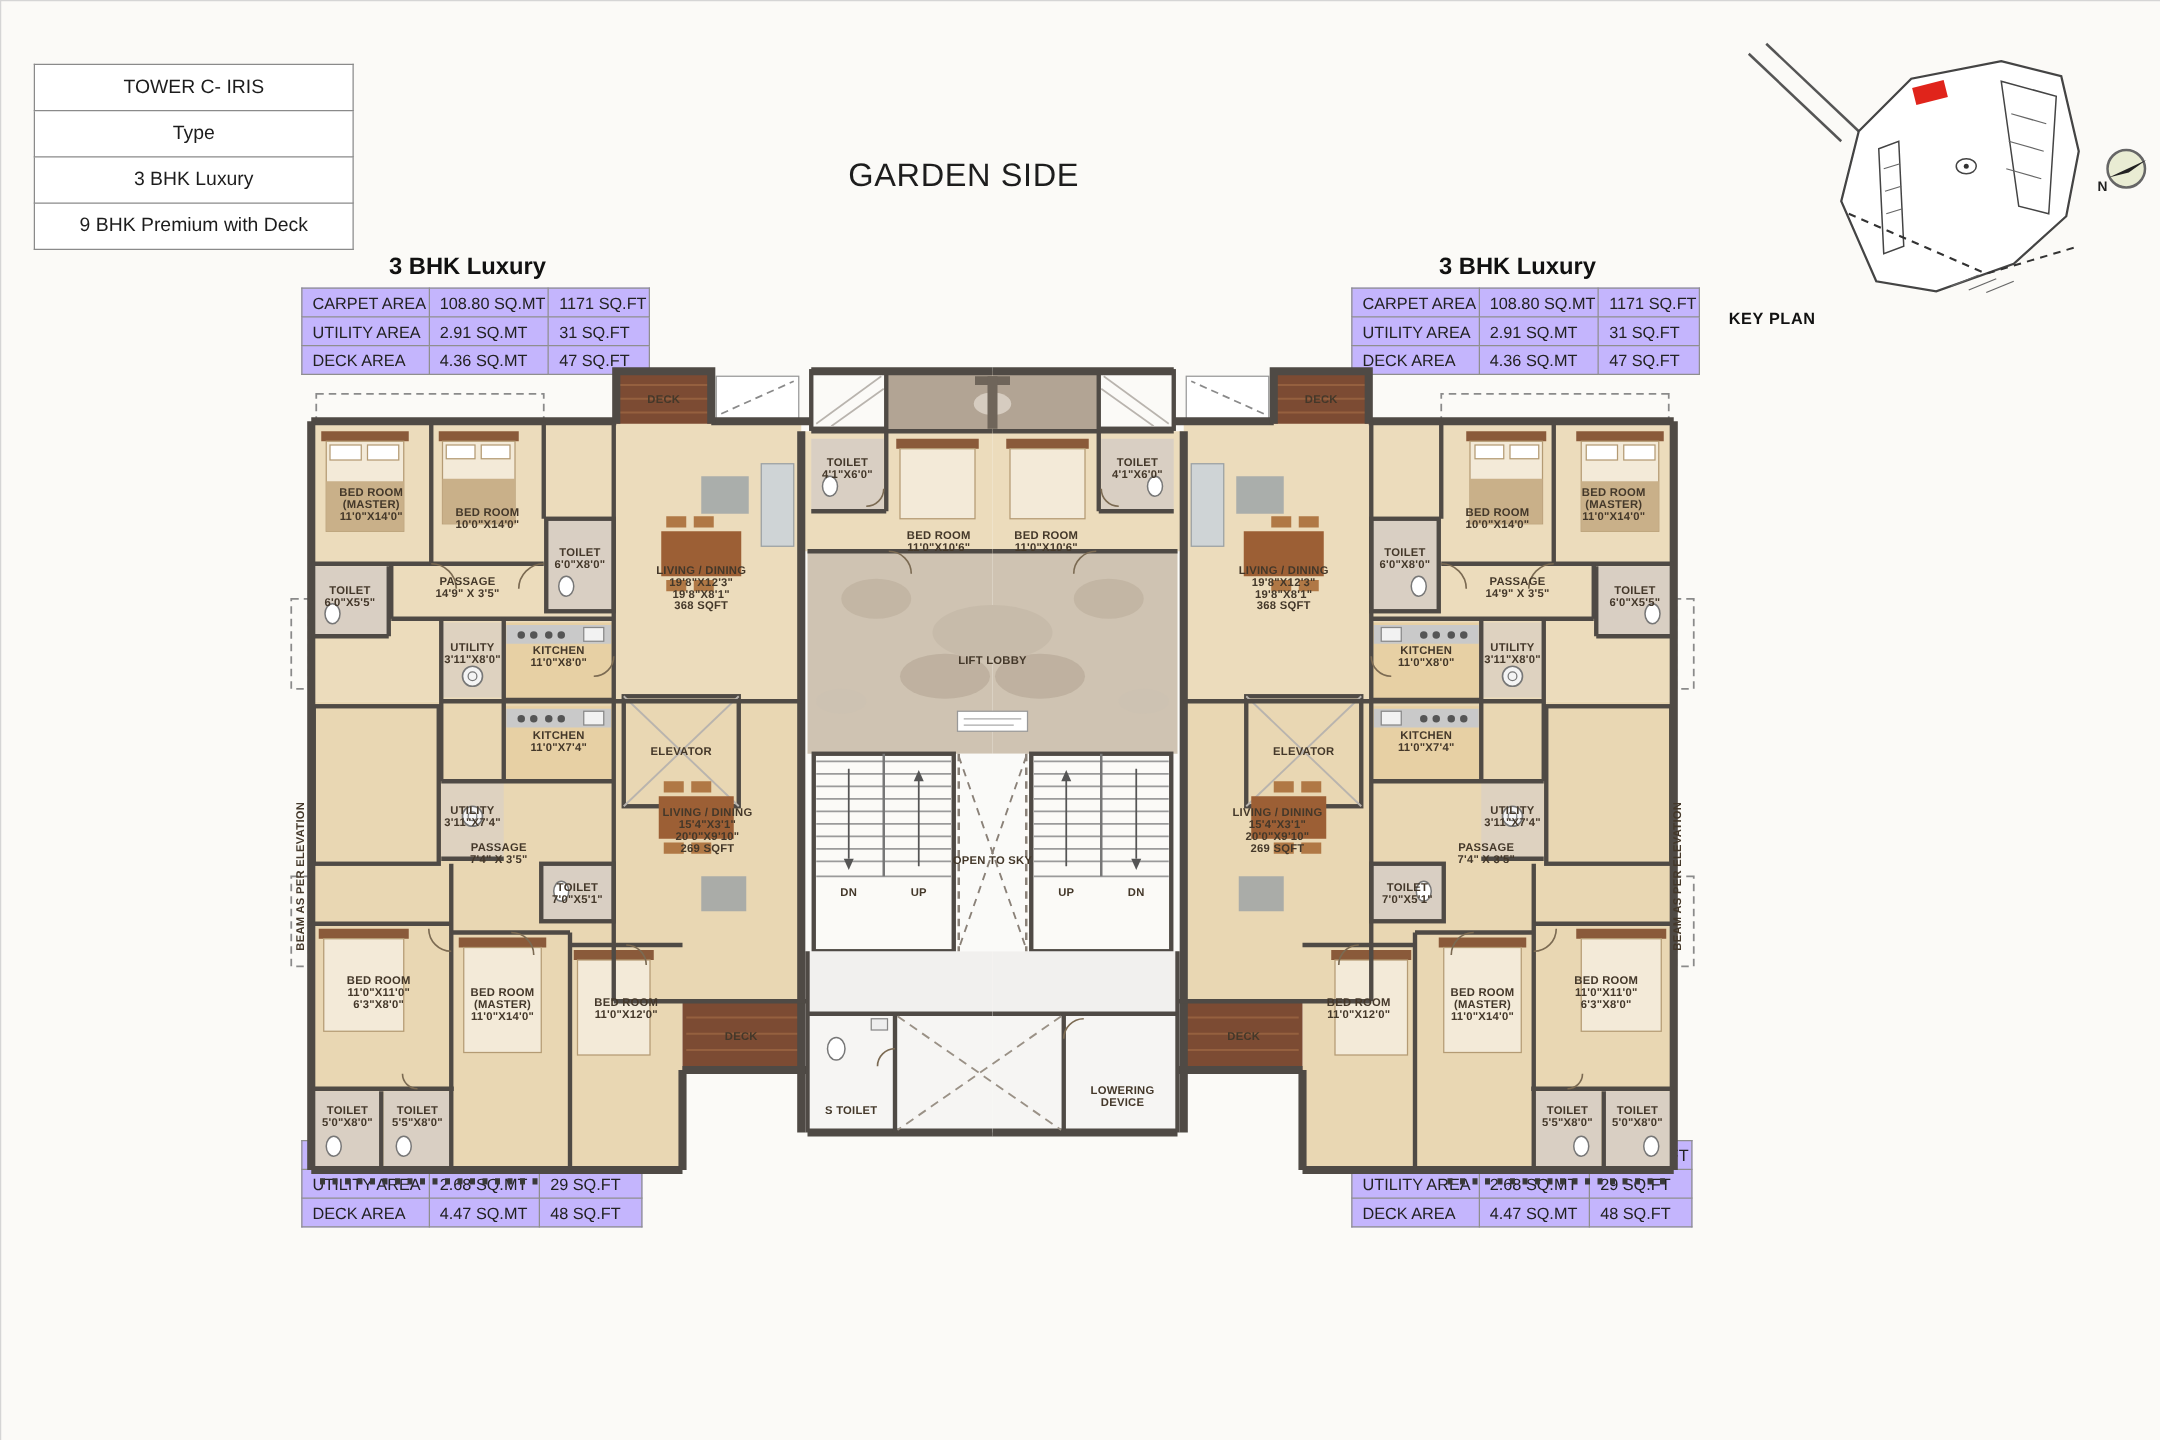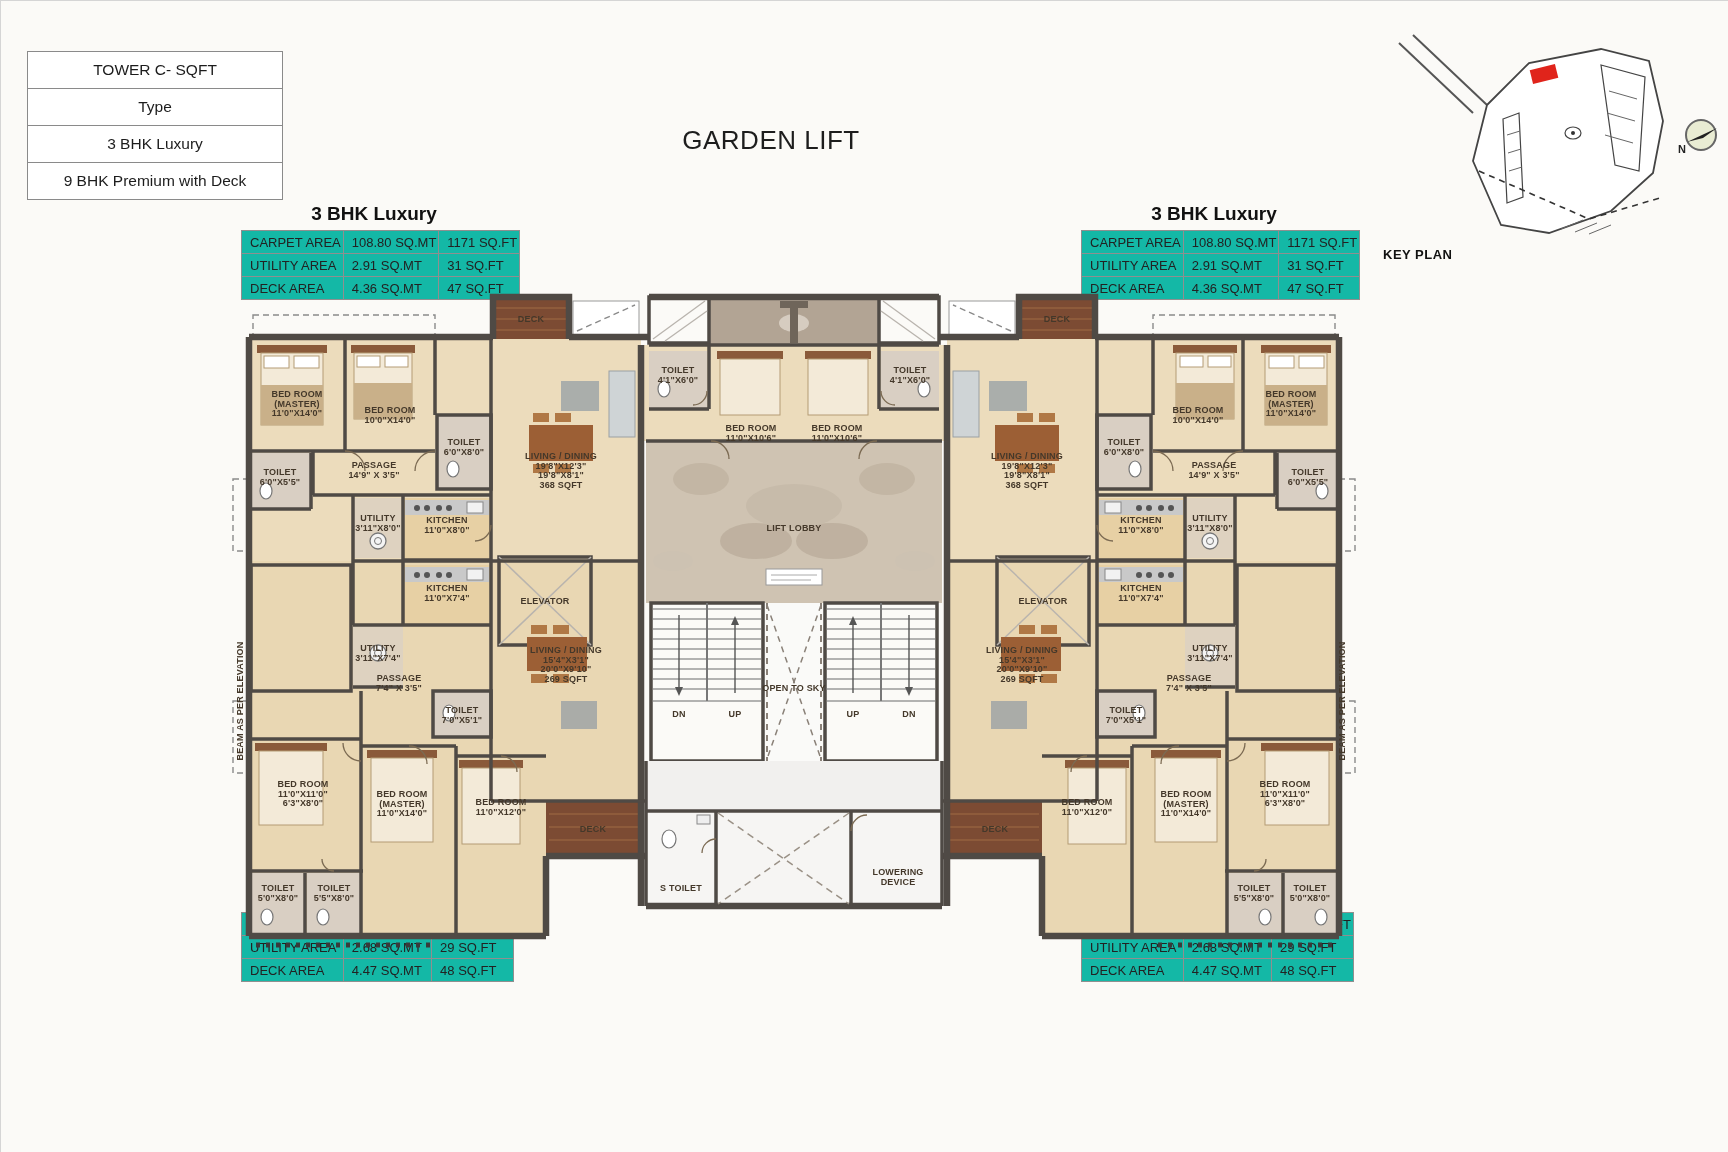--- a/index.html
+++ b/index.html
@@ -7,21 +7,21 @@
           font-family:"Liberation Sans",sans-serif;overflow:hidden;border:1px solid #d5d5d5;margin:0 auto;}
   
   .info-table{position:absolute;left:26px;top:50px;width:256px;border-collapse:collapse;background:#fff;}
   .info-table td{border:1px solid #8a8a8a;height:34px;text-align:center;font-size:15.5px;color:#1c1c1c;}
   
   .garden{position:absolute;left:600px;top:124px;width:340px;text-align:center;
           font-size:26px;color:#1d1d1d;letter-spacing:.5px;font-weight:500;}
   
   .spec{position:absolute;width:266px;}
   .spec .title{text-align:center;font-size:19px;font-weight:600;color:#111;margin-bottom:5px;}
-  .spec table{width:100%;border-collapse:collapse;background:#14b8a6;}
+  .spec table{width:100%;border-collapse:collapse;background:#c4b5fd;}
   .spec td{border:1px solid #8f8f8f;font-size:13px;color:#222;height:20px;padding:1px 2px 1px 8px;white-space:nowrap;}
   .spec td:nth-child(1){width:38%;}
   .spec td:nth-child(2){width:34%;margin-left:44px;}
   .spec td:nth-child(3){width:28%;margin-left:31px;}
   .lux-l{left:240px;top:202px;} .lux-r{left:1080px;top:202px;}
   .prem-l{left:240px;top:884px;} .prem-r{left:1080px;top:884px;}
   
   svg{font-family:"Liberation Sans",sans-serif;}
   .wall{stroke:#4f4a45;fill:none;stroke-width:3.5;stroke-linecap:butt;}
   .wall7{stroke:#4f4a45;fill:none;stroke-width:6.5;}
@@ -33,35 +33,35 @@
   .kp-n{font-size:11px;font-weight:700;fill:#222;}
 </style>
 </head>
 <body>
 
 <div class="canvas">
 
   <table class="info-table">
     <tbody>
       <tr>
-          <td>TOWER C- SQFT</td>
+          <td>TOWER C- IRIS</td>
         </tr>
       <tr>
           <td>Type</td>
         </tr>
       <tr>
           <td>3 BHK Luxury</td>
         </tr>
       <tr>
           <td>9 BHK Premium with Deck</td>
         </tr>
     </tbody>
   </table>
 
-  <div class="garden">GARDEN LIFT</div>
+  <div class="garden">GARDEN SIDE</div>
 
   <div class="spec lux-l">
     <div class="title">3 BHK Luxury</div>
     <table>
         <tbody>
           <tr>
             <td>CARPET AREA</td>
             <td>108.80 SQ.MT</td>
             <td>1171 SQ.FT</td>
           </tr>

